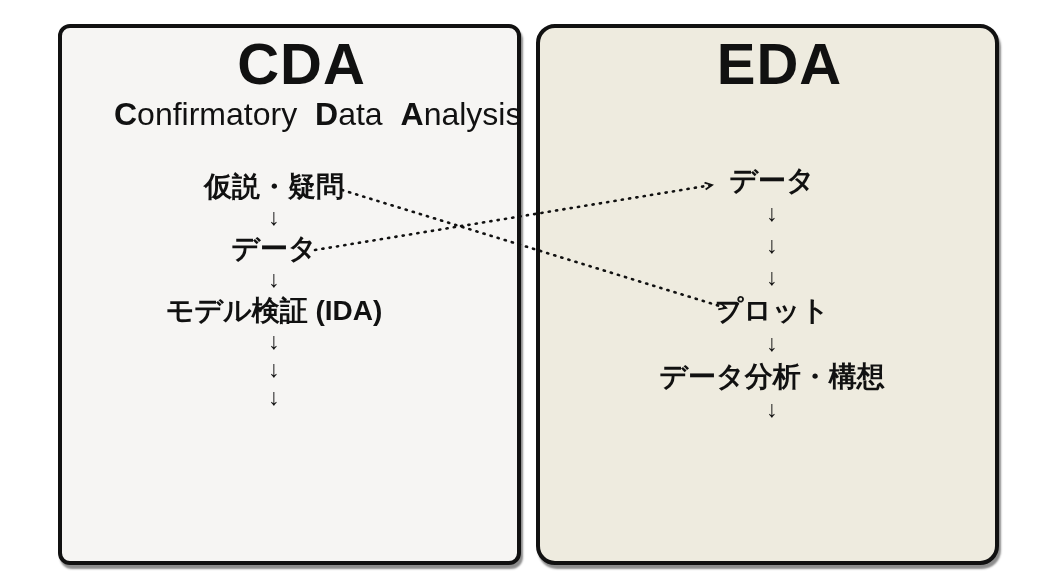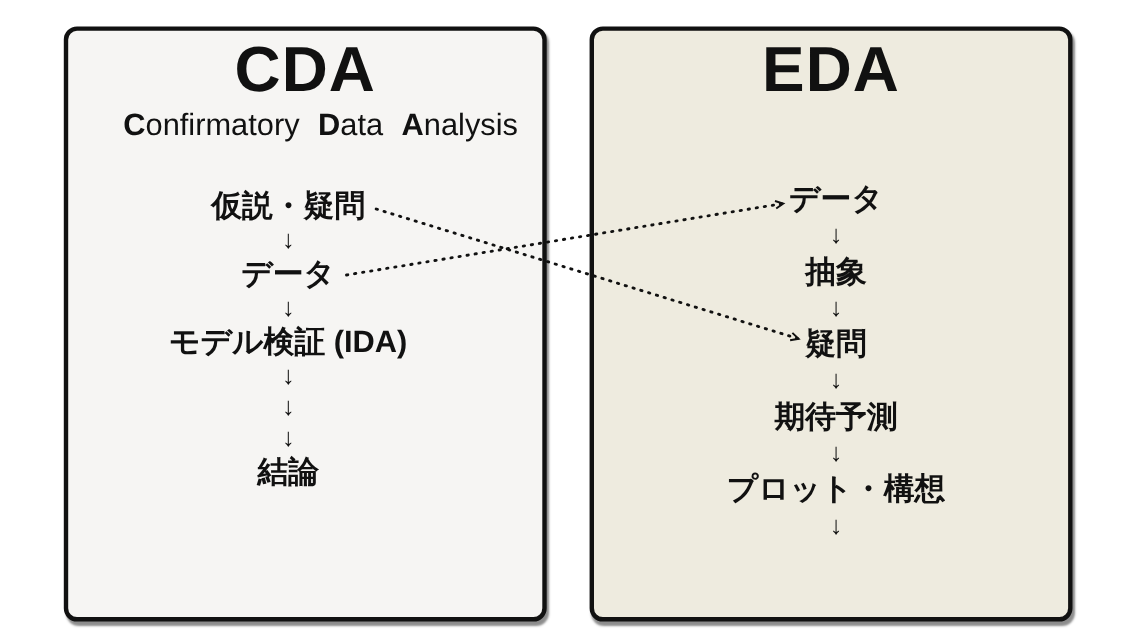--- a/index.html
+++ b/index.html
@@ -18,35 +18,36 @@
   }
   .panel {
     position: absolute;
     top: 24px;
     width: 431px;
     height: 533px;
     border: 4px solid var(--panel-border, #111111);
     border-radius: 12px;
     box-shadow: 2px 4px 2px rgba(0,0,0,0.45);
     box-sizing: content-box;
+    padding-left: 24px;
   }
   .panel.cda { left: 58px;  background: var(--cda-panel-bg, #f6f5f3); }
-  .panel.eda { left: 536px; background: var(--eda-panel-bg, #eeebdf); }
+  .panel.eda { left: 536px; background: var(--eda-panel-bg, #eeebdf); border-radius: 19px; }
 
   .panel-title {
     margin-top: 4px;
     text-align: center;
     font-size: 58px;
     line-height: 64px;
     font-weight: 800;
     letter-spacing: 1px;
   }
   .panel-subtitle {
     text-align: center;
-    font-size: 28px;
+    font-size: 32px;
     line-height: 36px;
     font-weight: 400;
     white-space: nowrap;
     margin-left: 28px;
   }
   .sub-word { display: inline-block; }
   .sub-word + .sub-word { margin-left: 9px; }
   .sub-initial { font-weight: 800; }
 
   .flow {
@@ -96,36 +97,33 @@
     </div>
     <div class="flow">
       <div class="step">仮説・疑問</div>
       <div class="arrow">↓</div>
       <div class="step">データ</div>
       <div class="arrow">↓</div>
       <div class="step">モデル検証 (IDA)</div>
       <div class="arrow">↓</div>
       <div class="arrow">↓</div>
       <div class="arrow">↓</div>
-      <div class="step">結論</div>
     </div>
   </div>
 
   <div class="panel eda">
     <div class="panel-title">EDA</div>
     <div class="flow">
       <div class="step">データ</div>
       <div class="arrow">↓</div>
-      <div class="step">抽象</div>
       <div class="arrow">↓</div>
-      <div class="step">疑問</div>
       <div class="arrow">↓</div>
-      <div class="step">期待予測</div>
+      <div class="step">プロット</div>
       <div class="arrow">↓</div>
-      <div class="step">プロット・構想</div>
+      <div class="step">データ分析・構想</div>
       <div class="arrow">↓</div>
     </div>
   </div>
 
   <svg class="connector-layer" width="1038" height="582" viewBox="0 0 1038 582" xmlns="http://www.w3.org/2000/svg">
     <defs>
       <marker id="dotArrowHead" markerWidth="12" markerHeight="12" refX="8" refY="4.5" orient="auto" markerUnits="userSpaceOnUse">
         <path d="M1,1 L8,4.5 L1,8" fill="none" stroke="#111111" stroke-width="1.8"></path>
       </marker>
     </defs>

